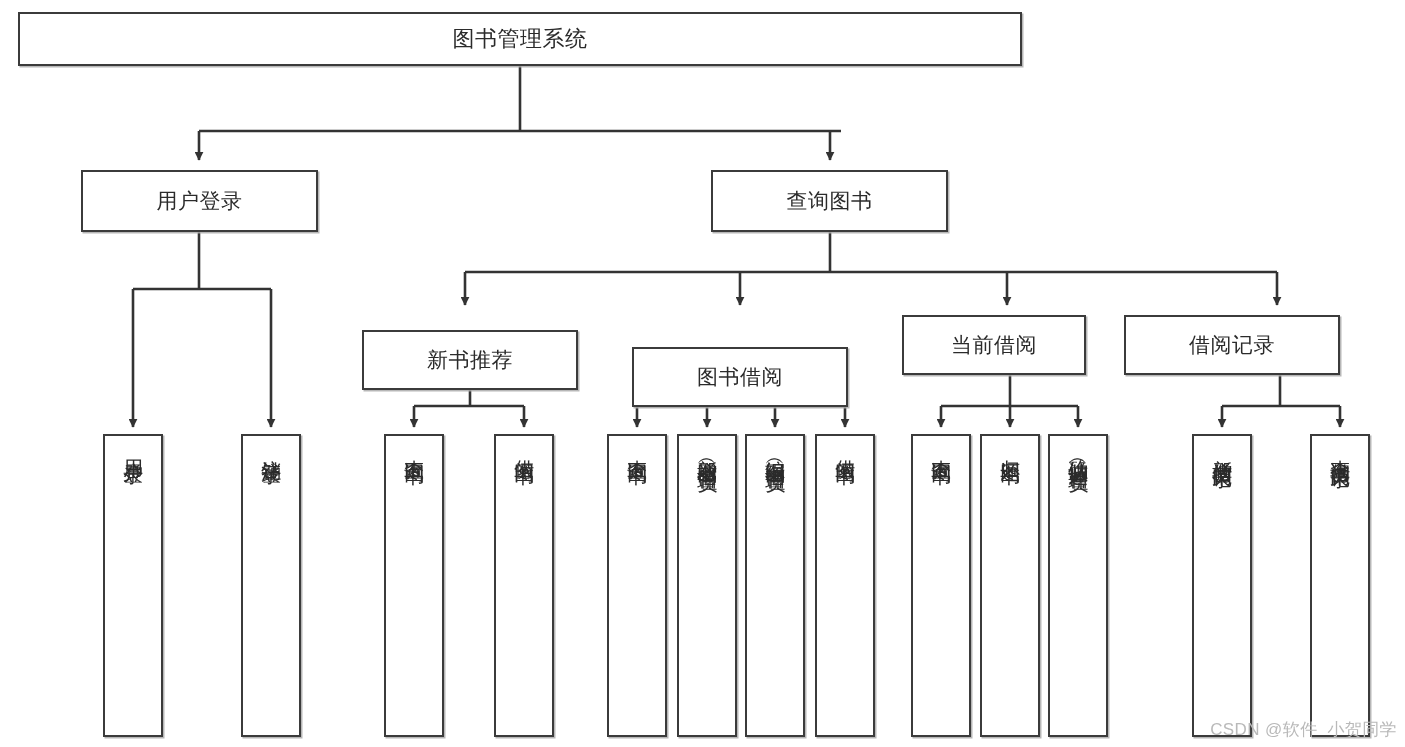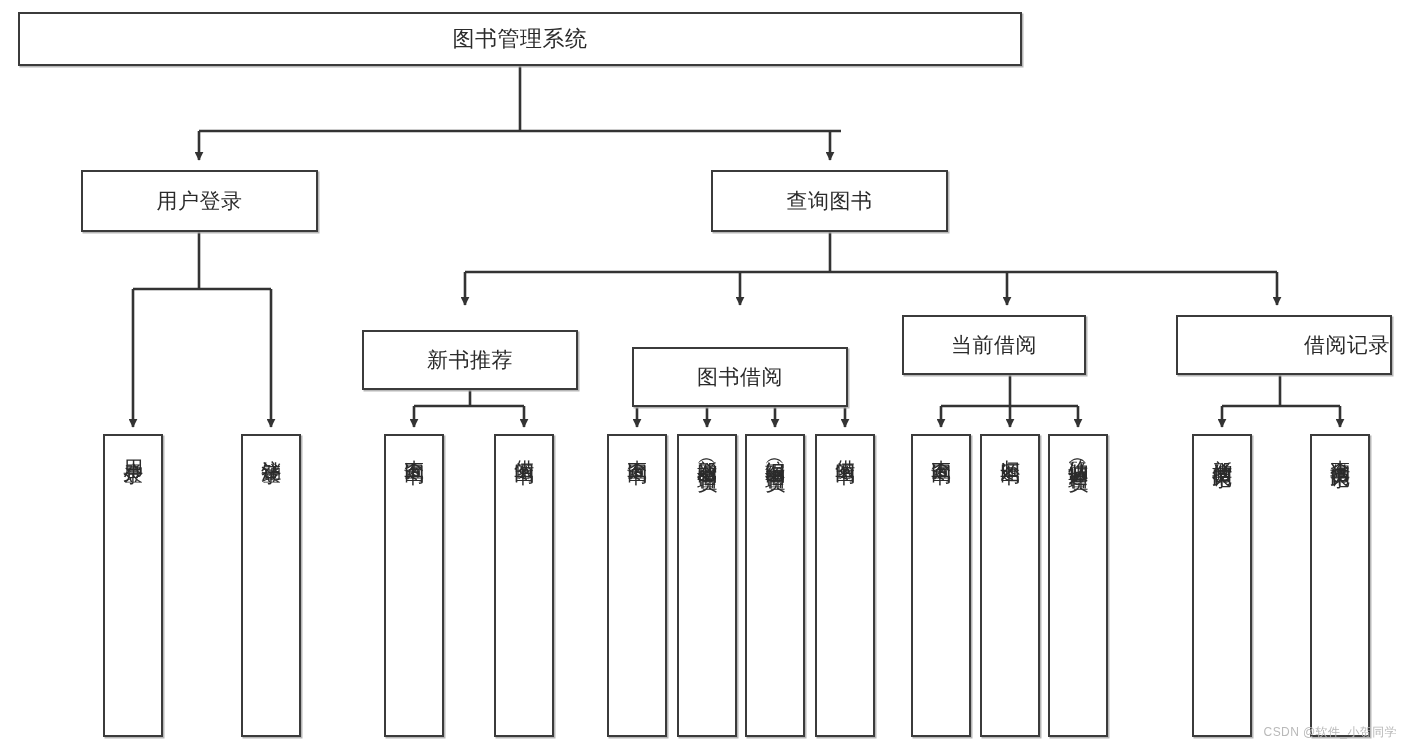--- a/index.html
+++ b/index.html
@@ -56,21 +56,21 @@
     font-size: 20px;
     line-height: 1.18;
     letter-spacing: 2px;
     white-space: normal;
     max-height: 290px;
   }
   .watermark {
     position: absolute;
     right: 8px;
     bottom: 6px;
-    font-size: 12px;
+    font-size: 17px;
     color: #b9b9b9;
     letter-spacing: 0.4px;
     white-space: nowrap;
     user-select: none;
     margin-left: 40px;
   }
 </style>
 </head>
 <body>
 
@@ -139,21 +139,21 @@
 
   <div class="node-box" style="left:362px; top:315px; width:216px; height:60px;margin-top:15px;">
     <span class="node-label">新书推荐</span>
   </div>
   <div class="node-box" style="left:632px; top:315px; width:216px; height:60px;margin-top:32px;">
     <span class="node-label">图书借阅</span>
   </div>
   <div class="node-box" style="left:902px; top:315px; width:184px; height:60px;">
     <span class="node-label">当前借阅</span>
   </div>
-  <div class="node-box" style="left:1176px; top:315px; width:216px; height:60px;justify-content:flex-end;">
+  <div class="node-box" style="left:1124px; top:315px; width:216px; height:60px;">
     <span class="node-label">借阅记录</span>
   </div>
 
   <div class="node-box leaf" style="left:103px; top:434px; width:60px; height:303px;">
     <span class="node-label">用户登录</span>
   </div>
   <div class="node-box leaf" style="left:241px; top:434px; width:60px; height:303px;">
     <span class="node-label">注销登录</span>
   </div>
 

